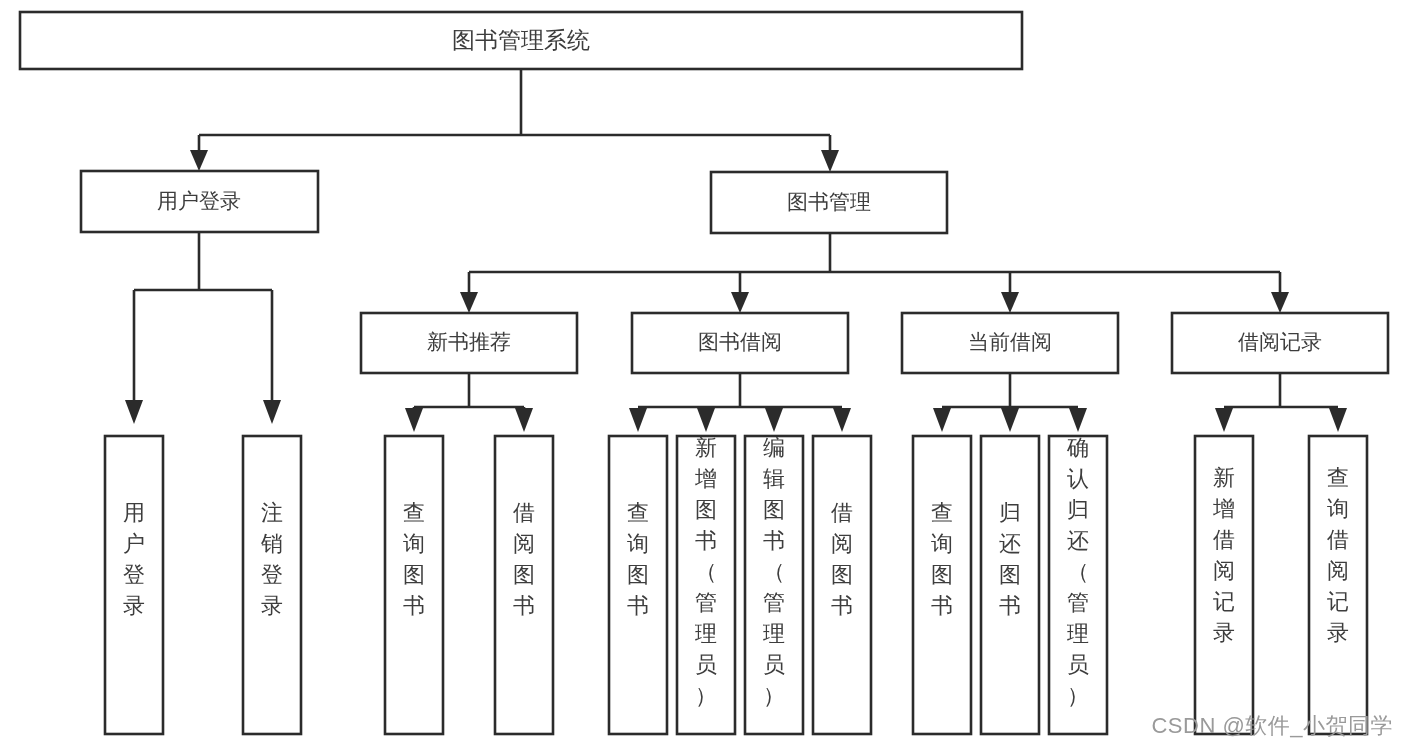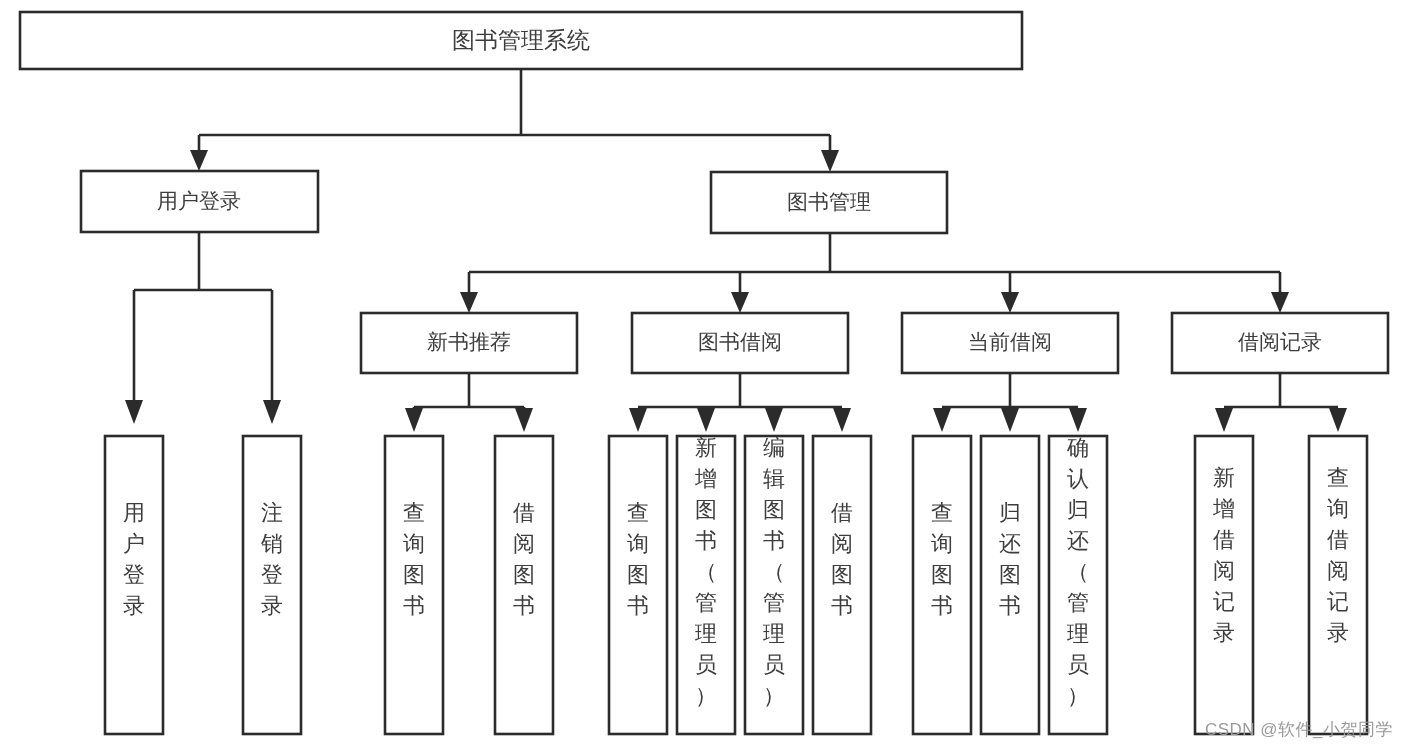--- a/index.html
+++ b/index.html
@@ -53,21 +53,21 @@
     fill: #3d3d3d;
     font-family: "Liberation Sans", "DejaVu Sans", sans-serif;
     font-size: 22px;
     text-anchor: middle;
   }
   .watermark {
     position: absolute;
     right: 12px;
     bottom: 6px;
     font-family: "Liberation Sans", "DejaVu Sans", sans-serif;
-    font-size: 17px;
+    font-size: 22px;
     color: #9a9a9a;
     letter-spacing: 0.5px;
     white-space: nowrap;
     user-select: none;
   }
 </style>
 </head>
 <body>
 
 <div id="diagram-root">

